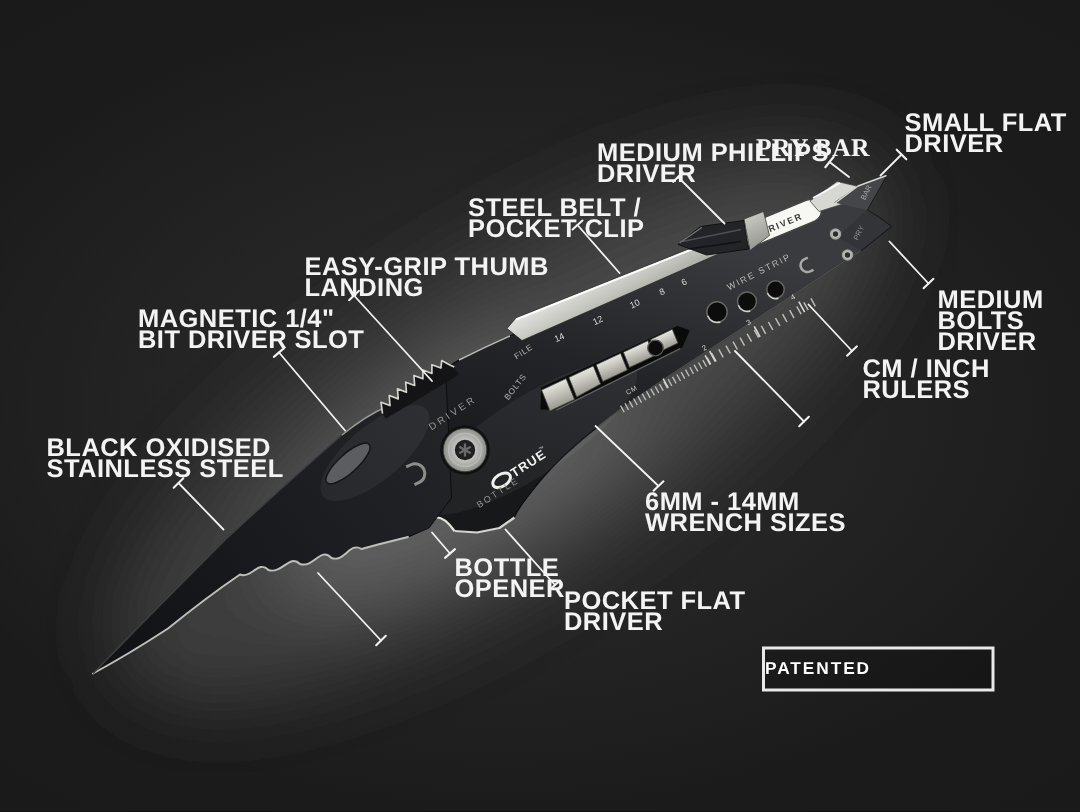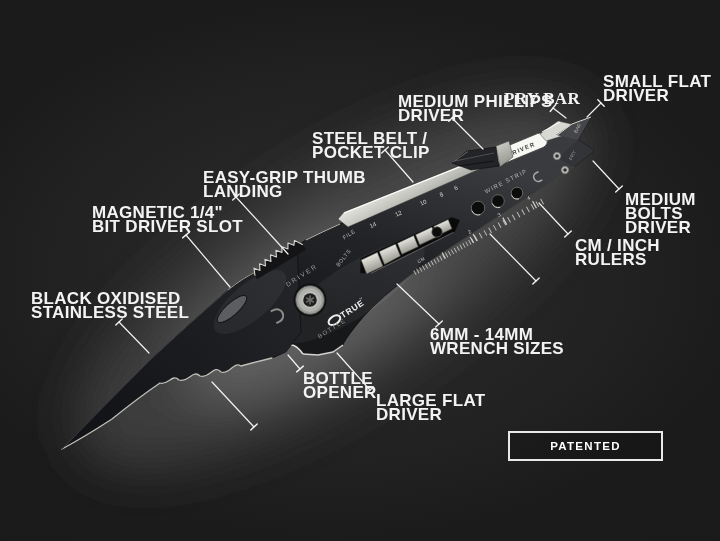--- a/index.html
+++ b/index.html
@@ -10,21 +10,21 @@
       radial-gradient(90% 80% at 46% 50%, rgba(82,82,82,.28), rgba(0,0,0,0) 62%),
       radial-gradient(140% 120% at 50% 50%, #202020 0%, #1a1a1a 55%, #101010 100%);
   }
   .stage svg{position:absolute;left:0;top:0;}
   .callout{
     position:absolute;color:#f3f3f3;font-size:17px;line-height:14.2px;
     font-weight:bold;letter-spacing:.3px;white-space:pre-line;
   }
   .badge{
     position:absolute;left:508px;top:431px;width:151px;height:26px;
-    border:2px solid #e9e9e9;display:flex;align-items:center;justify-content:center;
+    border:2px solid #e9e9e9;display:flex;align-items:center;
     font-weight:bold;font-size:11.5px;letter-spacing:1.3px;color:#ffffff;
     background:rgba(0,0,0,0.15);
   }
   text{font-family:"Liberation Sans",sans-serif;}
 </style>
 </head>
 <body>
 
 <div class="stage">
 
@@ -260,21 +260,21 @@
 <div class="callout" style="left:92px;top:206px;">MAGNETIC 1/4"
 BIT DRIVER SLOT</div>
 <div class="callout" style="left:31px;top:292px;">BLACK OXIDISED
 STAINLESS STEEL</div>
 <div class="callout" style="left:625px;top:193px;">MEDIUM BOLTS
 DRIVER</div>
 <div class="callout" style="left:575px;top:239px;">CM / INCH
 RULERS</div>
 <div class="callout" style="left:430px;top:328px;">6MM - 14MM
 WRENCH SIZES</div>
-<div class="callout" style="left:376px;top:394px;">LARGE FLAT
+<div class="callout" style="left:376px;top:394px;">POCKET FLAT
 DRIVER</div>
 <div class="callout" style="left:303px;top:372px;">BOTTLE
 OPENER</div>
 
 <div class="badge">
   <span>PATENTED</span>
 </div>
 
 </div>
 

